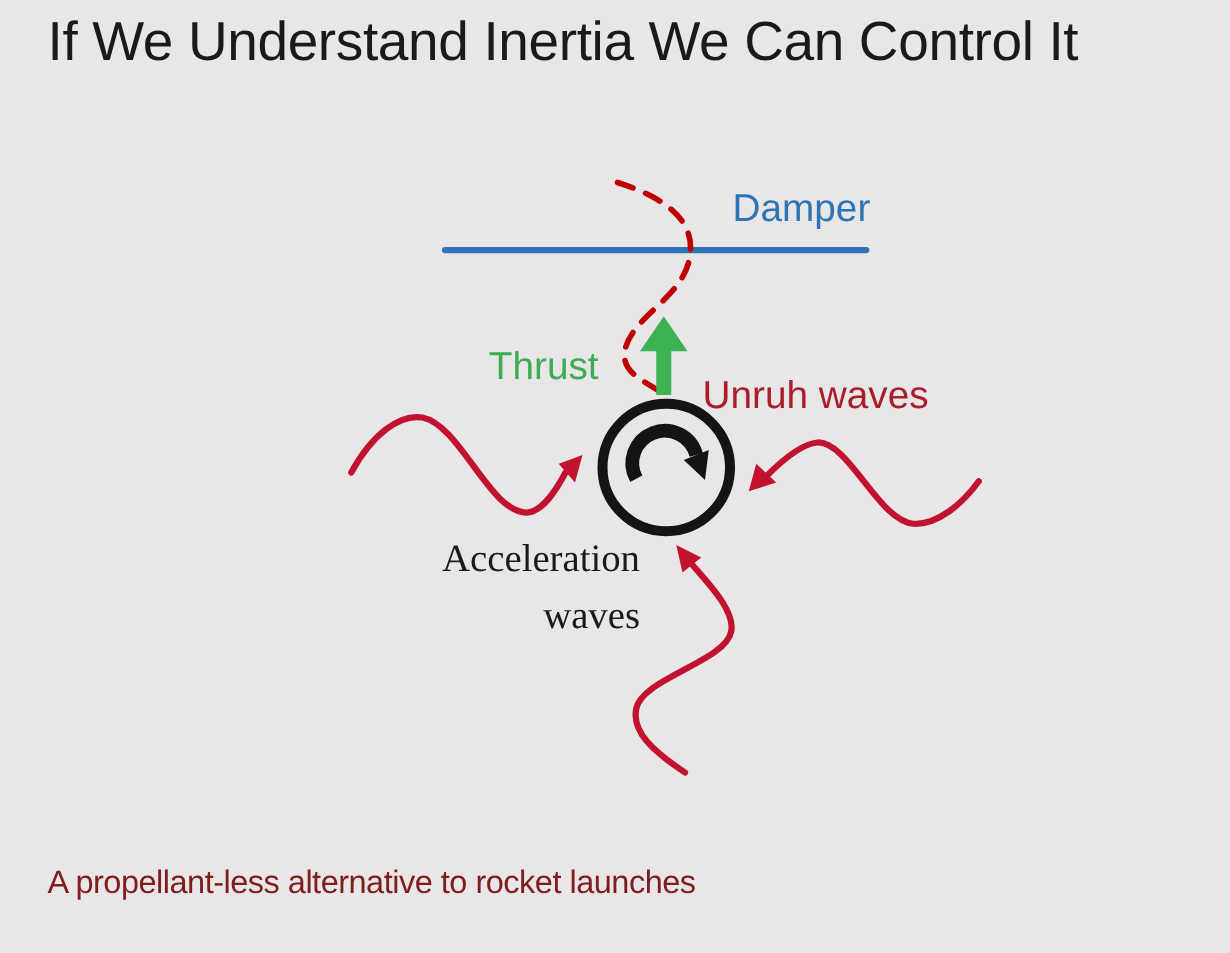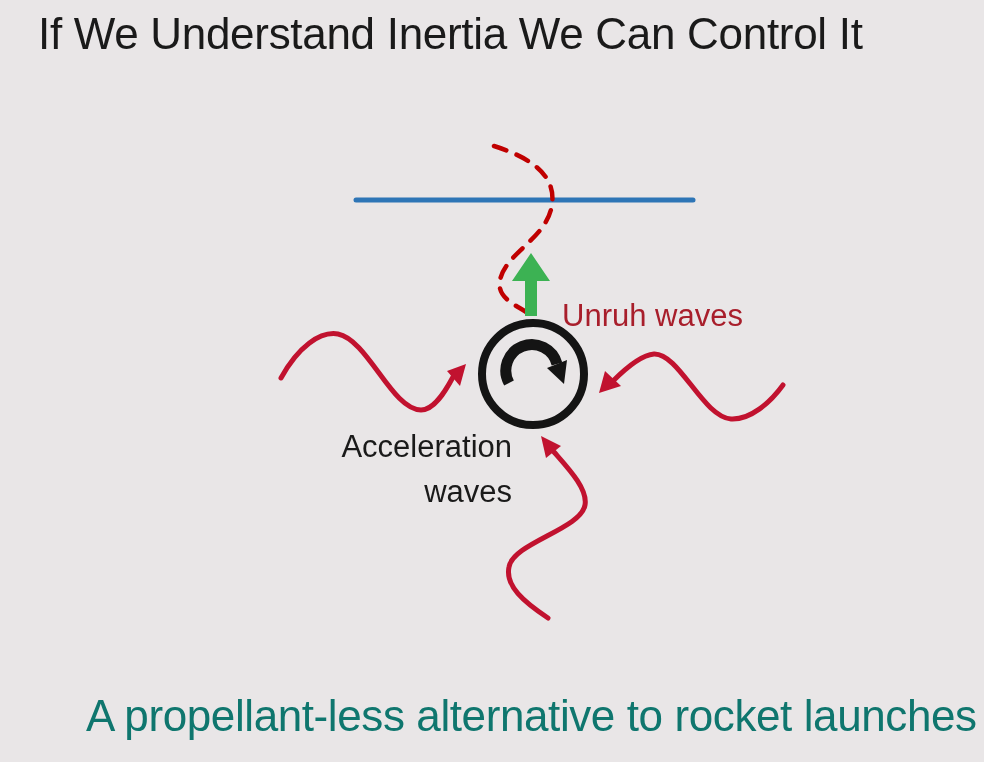--- a/index.html
+++ b/index.html
@@ -12,36 +12,35 @@
   }
   .page{position:absolute;inset:0;}
   .slide-title{
     position:absolute;left:38px;top:8px;
     font-size:44px;line-height:1.2;
     color:#1A1A1A;letter-spacing:-0.3px;
     white-space:nowrap;
   }
   .slide-caption{
     position:absolute;left:38px;top:690px;
-    font-size:44px;line-height:1.2;
-    color:#0f766e;letter-spacing:-0.4px;
+    font-size:26px;line-height:1.2;
+    color:#7f1d1d;letter-spacing:-0.4px;
     white-space:nowrap;
-    margin-left:48px;
   }
   .diagram-svg{position:absolute;left:0;top:0;}
   .lbl{
     position:absolute;font-size:31px;line-height:1.15;white-space:nowrap;
   }
   .lbl-damper{left:586px;top:149px;color:#2E75B6;}
   .lbl-thrust{left:391px;top:275px;color:#3CAD53;}
   .lbl-unruh{left:562px;top:298px;color:#A81E2B;}
   .lbl-core{
     left:290px;top:424px;width:222px;
     color:#1A1A1A;text-align:right;
-    font-size:31px;line-height:45px;
+    font-size:31px;line-height:45px;font-family:Liberation Serif, serif;
   }
 </style>
 </head>
 <body>
 
 <div class="page">
 
   <div class="slide-title">If We Understand Inertia We Can Control It</div>
 
   <svg class="diagram-svg" width="984" height="762" viewBox="0 0 984 762">
@@ -68,21 +67,23 @@
       <path d="M 783,385 C 770,403 750,420 731,419 C 703,417 679,353 654,354 C 641,355 625,369 613,381" fill="none" stroke-width="5" stroke-linecap="round" stroke="#C1122F"></path>
       <polygon points="599,393 605,371 621,386" fill="#C1122F"></polygon>
     </g>
 
     <g>
       <path d="M 548,618 C 524,602 505,586 509,567 C 513,543 581,529 585,505 C 588,489 568,468 554,452" fill="none" stroke-width="5" stroke-linecap="round" stroke="#C1122F"></path>
       <polygon points="541,436 561,446 546,458" fill="#C1122F"></polygon>
     </g>
   </svg>
 
+  <div class="lbl lbl-damper">Damper</div>
 
+  <div class="lbl lbl-thrust">Thrust</div>
 
   <div class="lbl lbl-unruh">Unruh waves</div>
 
   <div class="lbl lbl-core">
     <div>Acceleration</div>
     <div>waves</div>
   </div>
 
   <div class="slide-caption">A propellant-less alternative to rocket launches</div>
 </div>

